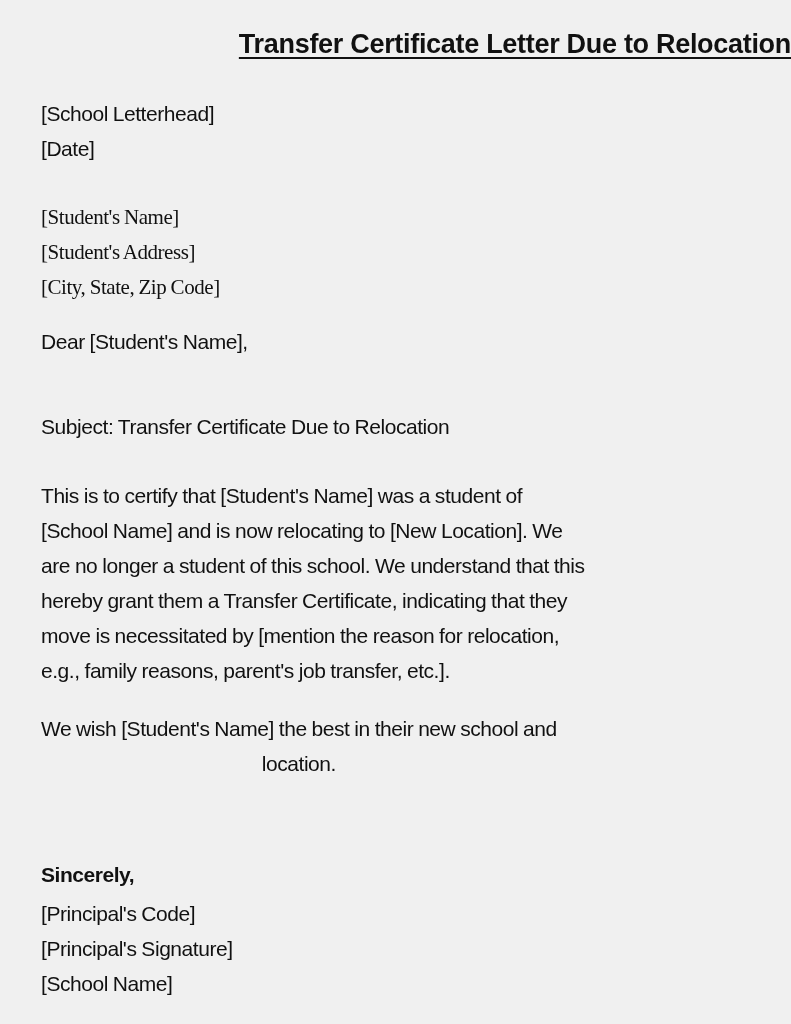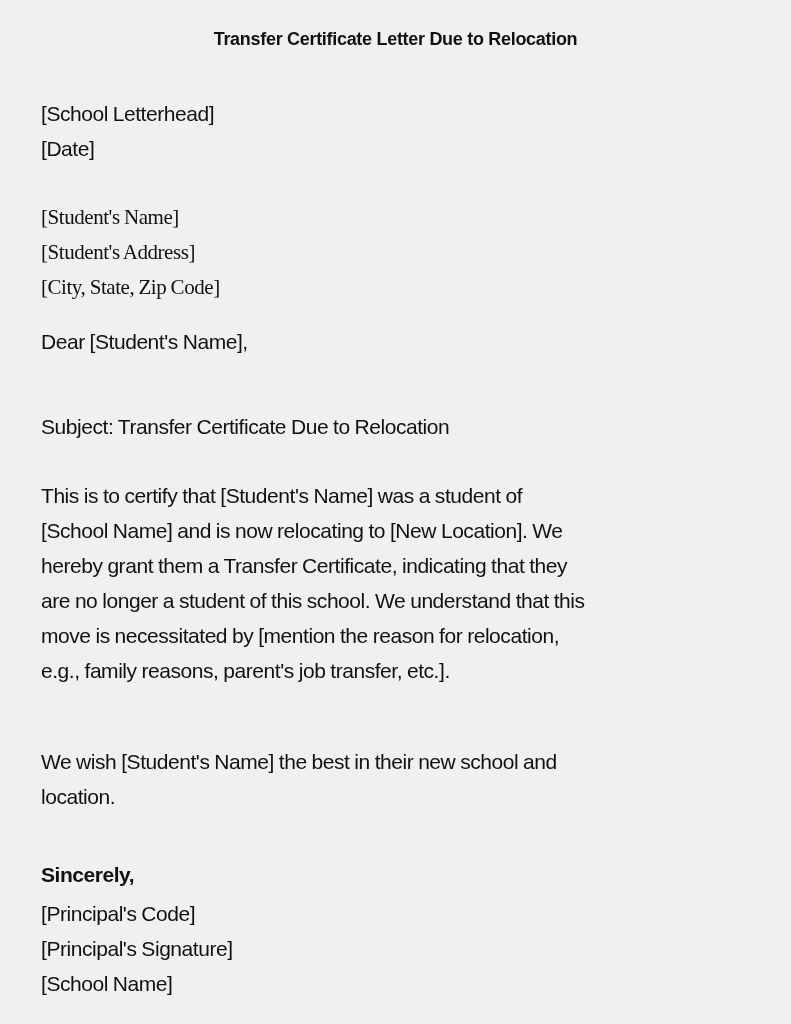--- a/index.html
+++ b/index.html
@@ -6,24 +6,25 @@
     body {
       width: 791px; height: 1024px;
       background: #f0f0f0;
       color: #111111;
       font-family: "Liberation Sans", sans-serif;
       position: relative;
       overflow: hidden;
     }
     .title {
       position: absolute; left: 0; right: 0; top: 29px;
-      text-align: center;
+      text-align: right;
       font-weight: bold;
-      font-size: 18px;
+      font-size: 27px;
       letter-spacing: -0.3px;
+      text-decoration: underline;
       text-underline-offset: 4px;
       text-decoration-thickness: 2px;
       white-space: nowrap;
     }
     .block {
       position: absolute; left: 41px;
       font-size: 21px;
       line-height: 35px;
       letter-spacing: -0.45px;
       word-spacing: -0.5px;
@@ -52,27 +53,27 @@
     <span class="line">Dear [Student's Name],</span>
   </div>
 
   <div class="block" style="top:409px;">
     <span class="line">Subject: Transfer Certificate Due to Relocation</span>
   </div>
 
   <div class="block" style="top:478px;">
     <span class="line">This is to certify that [Student's Name] was a student of</span>
     <span class="line">[School Name] and is now relocating to [New Location]. We</span>
+    <span class="line">are no longer a student of this school. We understand that this</span>
     <span class="line">hereby grant them a Transfer Certificate, indicating that they</span>
-    <span class="line">are no longer a student of this school. We understand that this</span>
     <span class="line">move is necessitated by [mention the reason for relocation,</span>
     <span class="line">e.g., family reasons, parent's job transfer, etc.].</span>
   </div>
 
-  <div class="block" style="top:744px;">
+  <div class="block" style="top:711px;text-align:center;">
     <span class="line">We wish [Student's Name] the best in their new school and</span>
     <span class="line">location.</span>
   </div>
 
   <div class="block" style="top:857px;font-weight:bold;">
     <span class="line">Sincerely,</span>
   </div>
 
   <div class="block" style="top:896px;">
     <span class="line">[Principal's Code]</span>

